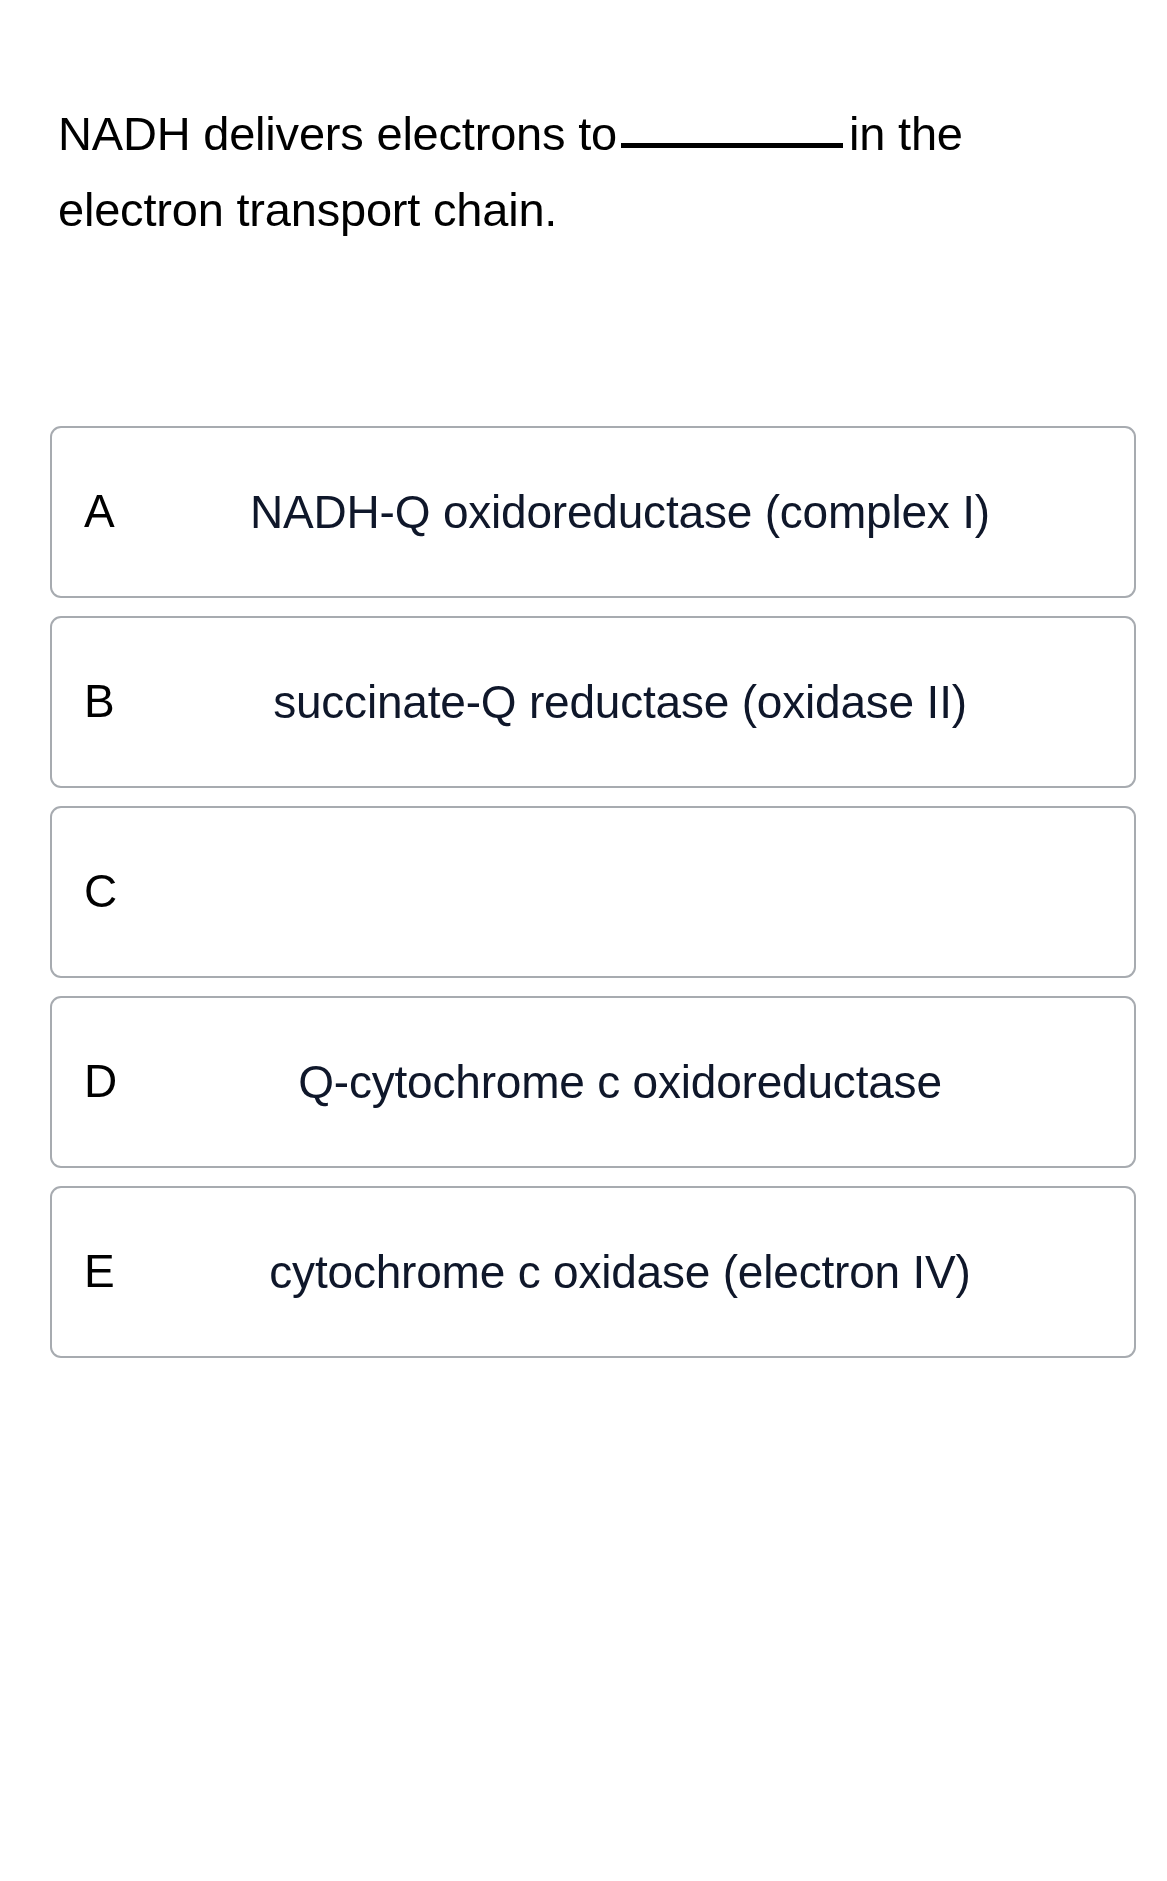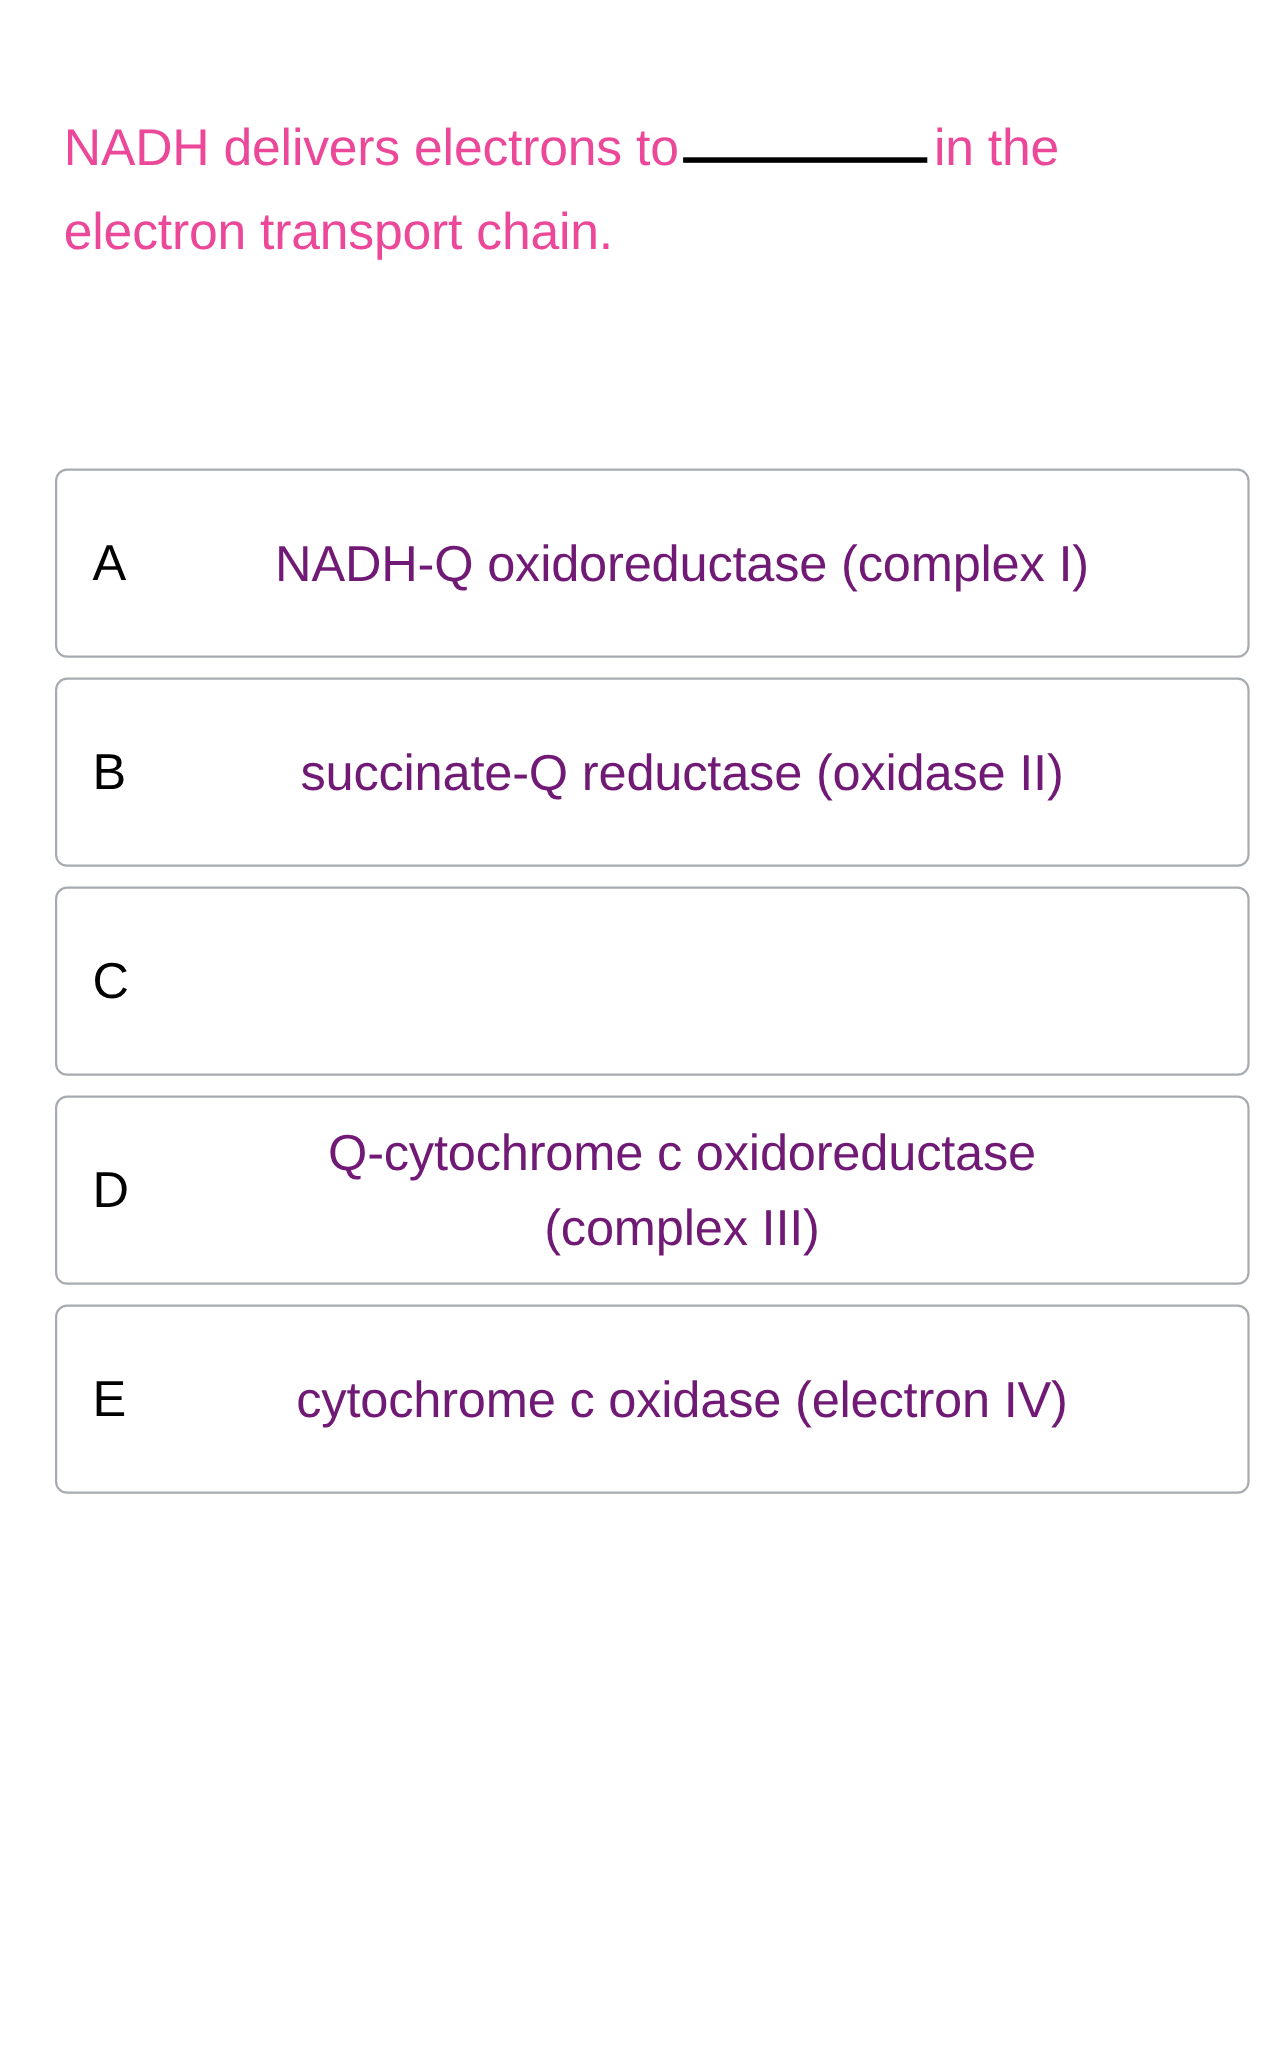--- a/index.html
+++ b/index.html
@@ -28,21 +28,21 @@
 
   
   .question {
     position: absolute;
     left: 58px;
     top: 96px;
     width: 1060px;
     font-size: 47px;
     line-height: 1.62;
     letter-spacing: -0.2px;
-    color: #ec4899;
+    color: #000000;
     font-weight: 400;
   }
   .question .blank {
     display: inline-block;
     width: 222px;
     border-bottom: 5px solid #000000;
     vertical-align: 2px;
     margin: 0 6px 0 4px;
     height: 38px;
   }
@@ -77,21 +77,21 @@
     line-height: 1.2;
     color: #000000;
   }
   .option .optext {
     flex: 1 1 auto;
     text-align: center;
     font-size: 46px;
     line-height: 1.48;
     padding-right: 36px;
     padding-left: 4px;
-    color: #701a75;
+    color: #0f172a;
     letter-spacing: -0.2px;
   }
   .option .optext .l2 {
     display: block;
   }
   .option:last-child {
     margin-bottom: 0;
   }
 </style>
 </head>
@@ -120,21 +120,20 @@
     </div>
 
     <div class="option">
       <div class="letter">C</div>
     </div>
 
     <div class="option">
       <div class="letter">D</div>
       <div class="optext">
         <span>Q-cytochrome c oxidoreductase</span>
-        <span class="l2">(complex III)</span>
       </div>
     </div>
 
     <div class="option">
       <div class="letter">E</div>
       <div class="optext">
         <span>cytochrome c oxidase (electron IV)</span>
       </div>
     </div>
 

